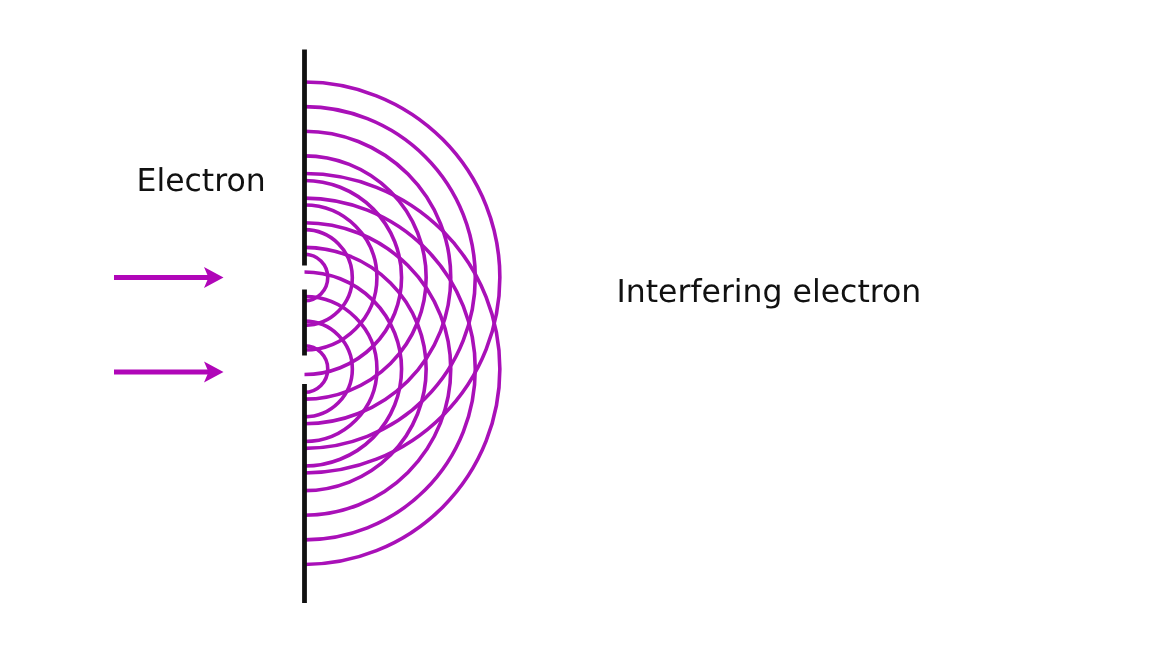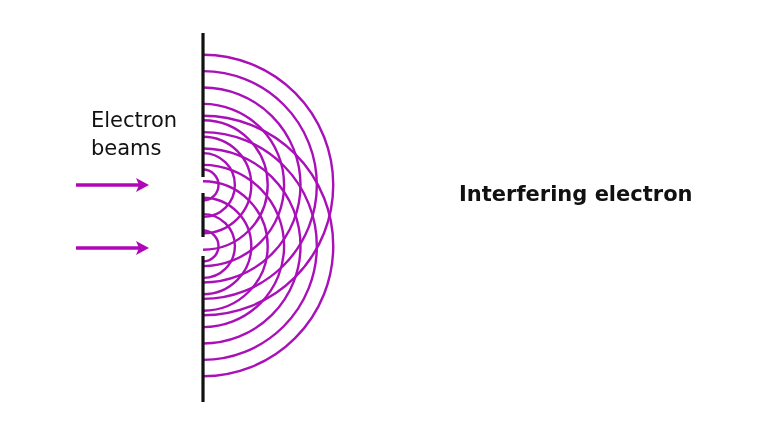--- a/index.html
+++ b/index.html
@@ -1,20 +1,20 @@
 <!DOCTYPE html>
 <html><head>
 <meta charset="utf-8">
 <style>
   html, body { margin: 0; padding: 0; background: #ffffff; }
   body { width: 768px; height: 436px; position: relative; overflow: hidden; font-family: "DejaVu Sans", sans-serif; }
   #diagram { position: absolute; left: 0; top: 0; }
   .label { position: absolute; color: #111111; font-size: 21px; line-height: 28px; letter-spacing: 0px; white-space: nowrap; }
   #label-beams { left: 66px; top: 106px; margin-left: 25px; }
-  #label-wavefronts { left: 459px; top: 180px; font-weight: bold; }
+  #label-wavefronts { left: 411px; top: 180px; }
 </style>
 </head>
 <body>
 
 <svg id="diagram" width="768" height="436" viewBox="0 0 768 436" xmlns="http://www.w3.org/2000/svg">
   <g id="waves-upper" fill="none" stroke-width="2.4">
       <path d="M 203 169.5 A 15.5 15.5 0 0 1 203 200.5" stroke="#a910b8"></path>
       <path d="M 203 153.1 A 31.9 31.9 0 0 1 203 216.9" stroke="#a910b8"></path>
       <path d="M 203 136.7 A 48.3 48.3 0 0 1 203 233.3" stroke="#a910b8"></path>
       <path d="M 203 120.3 A 64.7 64.7 0 0 1 203 249.7" stroke="#a910b8"></path>
@@ -45,18 +45,17 @@
       </g>
       <g>
         <line x1="76" y1="248" x2="141" y2="248" stroke="#b006b8" stroke-width="3.4"></line>
         <polygon points="149,248 136,241 139,248 136,255" fill="#b006b8"></polygon>
       </g>
     </g>
 </svg>
 
 <div class="label" id="label-beams">
   <div>Electron</div>
-  <div>beams</div>
 </div>
 
 <div class="label" id="label-wavefronts">
   <div>Interfering electron</div>
 </div>
 
 </body></html>

